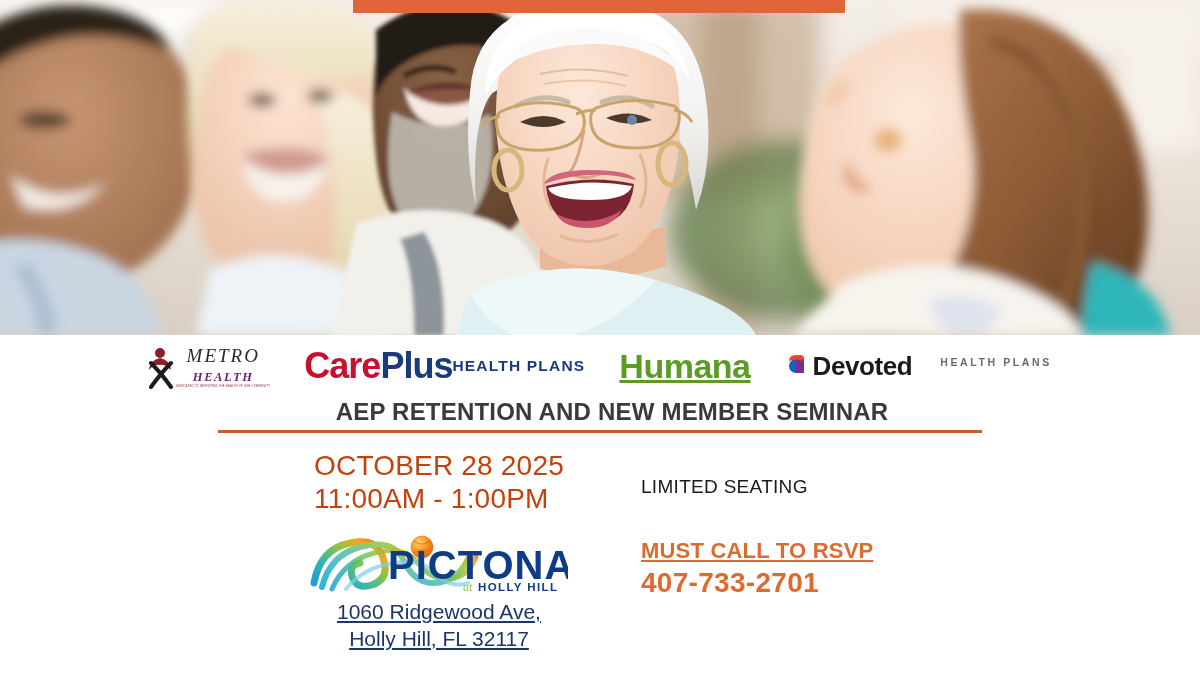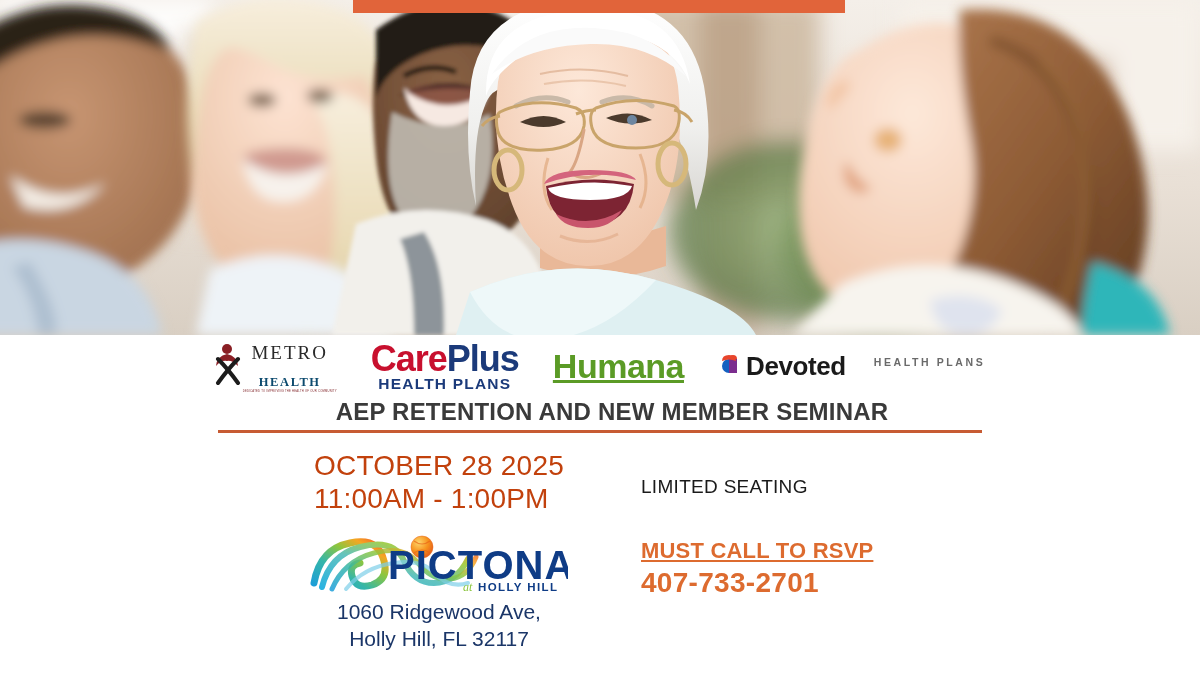--- a/index.html
+++ b/index.html
@@ -29,38 +29,38 @@
   .hero-canvas { position:absolute; inset:0; }
 
   
   .logo-strip {
     position:absolute; left:0; top:335px; width:1200px; height:62px;
     display:flex; align-items:center; justify-content:center; gap:34px;
     background:#fff;
   }
 
   
-  .logo-metro { display:flex; align-items:flex-start; gap:2px; height:46px; }
+  .logo-metro { display:flex; align-items:flex-end; gap:2px; height:46px;font-style:italic; }
   .metro-mark { width:26px; height:42px; position:relative; }
   .metro-txt { display:flex; flex-direction:column; align-items:center; line-height:1; }
   .metro-word {
     font-family:"Liberation Serif", serif; font-size:19px; letter-spacing:2.0px;
     color:#2a2a2a; font-weight:400;
   }
   .metro-word2 {
     font-family:"Liberation Serif", serif; font-size:12.5px; letter-spacing:1.6px;
-    color:#0c4a6e; font-weight:700; margin-top:14px;
+    color:#701a75; font-weight:700; margin-top:6px;
   }
   .metro-tag {
     font-size:2.7px; letter-spacing:0.25px; color:#7d1d22; margin-top:2.5px;
     white-space:nowrap; transform:scaleY(1.25);
   }
 
   
-  .logo-careplus { display:flex; flex-direction:column; align-items:center; line-height:1; }
+  .logo-careplus { display:flex; flex-direction:row; align-items:center; line-height:1; }
   .cp-main { font-size:36px; font-weight:700; letter-spacing:-1px; white-space:nowrap; }
   .cp-care { color:#C8102E; }
   .cp-plus { color:#1B3A7A; }
   .cp-sub { font-size:15.5px; font-weight:700; color:#1B3A7A; letter-spacing:1.2px; margin-top:-1px; }
 
   
   .logo-humana {
     font-size:34px; font-weight:700; color:#5B9B26; letter-spacing:-0.5px;
     line-height:1; white-space:nowrap;text-decoration:underline;
   }
@@ -90,21 +90,21 @@
   .date-line {
     font-size:28px; font-weight:400; color:#c2410c; line-height:1.17;
     letter-spacing:0.2px; white-space:nowrap;
   }
 
   
   .pictona { position:absolute; left:310px; top:533px; width:270px; }
   .pictona-logo { width:258px; height:62px; position:relative; }
   .pictona-addr {
     margin-top:4px; text-align:center; width:258px;
-    font-size:21px; color:#1B3668; line-height:1.28; font-weight:400;
+    font-size:21px; color:#1B3668; line-height:1.28; font-weight:400;text-decoration:underline;
   }
 
   .body-text {
     font-size:18.5px; color:#1a1a1a; line-height:1.42; font-weight:400;
   }
   .limited {
     margin-top:30px; font-size:19px; color:#1a1a1a; letter-spacing:0.3px;
   }
   .rsvp {
     margin-top:40px; font-size:22px; font-weight:700; color:#DD6B2F; letter-spacing:0.2px;text-decoration:underline;

